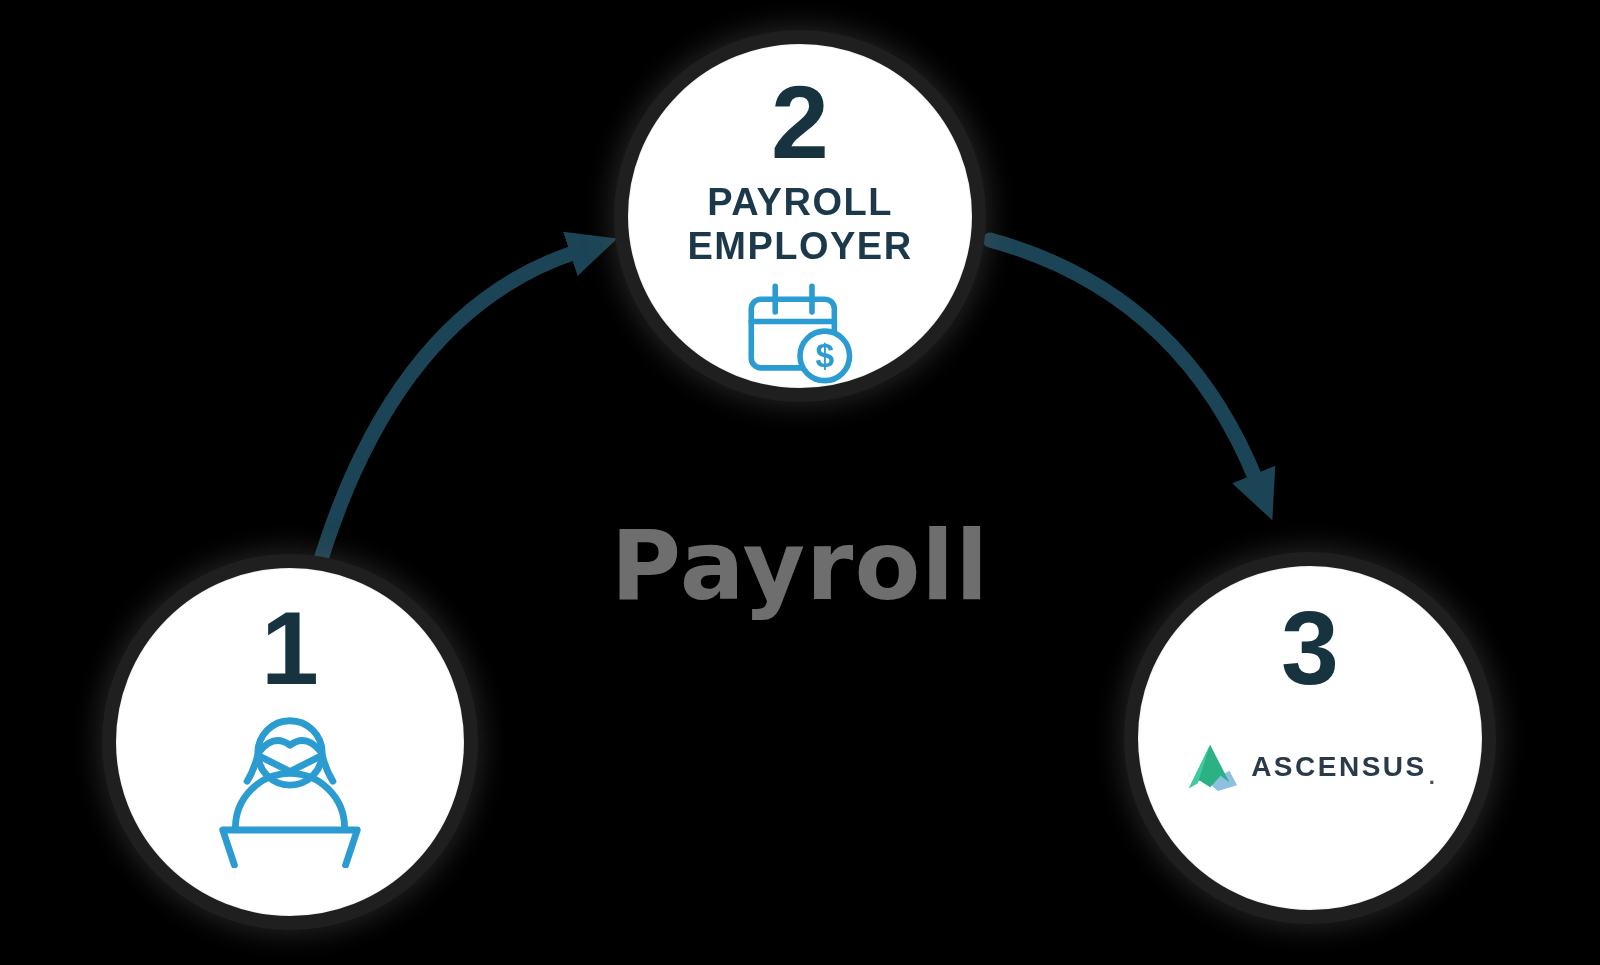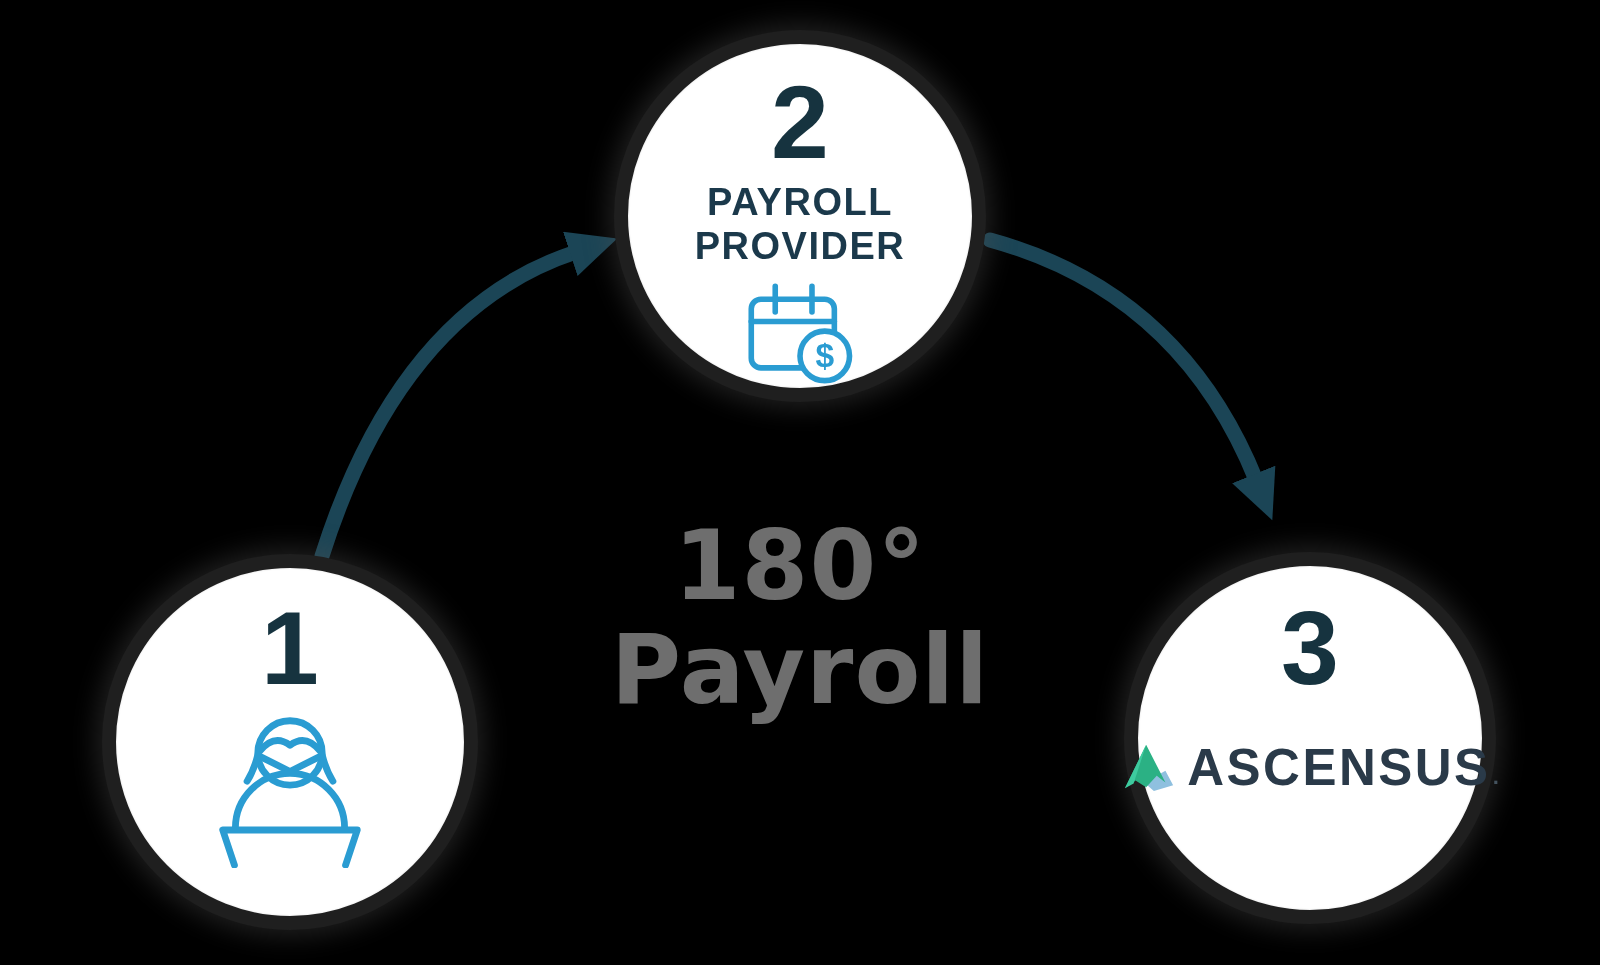--- a/index.html
+++ b/index.html
@@ -21,21 +21,21 @@
     font-size:104px;font-weight:bold;color:#16333F;line-height:1.0;
     letter-spacing:0;
   }
   .circle-label{
     font-size:38px;font-weight:bold;color:#1B394B;letter-spacing:1.5px;
     line-height:1.16;margin-top:6px;
   }
   .node-icon{margin-top:12px;}
   .logo-row{display:flex;align-items:center;margin-top:40px;}
   .brand-text{
-    font-size:51px;font-weight:bold;color:#2A3A49;letter-spacing:2.5px;
+    font-size:28px;font-weight:bold;color:#2A3A49;letter-spacing:2.5px;
     margin-left:8px;line-height:1;
   }
   .brand-mark{font-size:22px;font-weight:bold;color:#44535f;margin-left:2px;align-self:flex-end;line-height:1.6;}
   
   .watermark{
     position:absolute;left:400px;top:514px;width:800px;text-align:center;
     font-family:"DejaVu Sans",sans-serif;font-weight:bold;
     font-size:96px;line-height:104px;color:#6E6E6E;letter-spacing:1px;
     z-index:1;
   }
@@ -53,29 +53,28 @@
     <defs>
       <marker id="ah" markerWidth="3.8" markerHeight="3.6" refX="0.4" refY="1.55" orient="auto" markerUnits="strokeWidth">
         <path d="M0,0 L3.3,1.55 L0,3.1 Z" fill="#1B4556"></path>
       </marker>
     </defs>
     <path d="M 322 556 Q 400 310 576 252" fill="none" stroke="#1B4556" stroke-width="15" stroke-linecap="round" marker-end="url(#ah)"></path>
     <path d="M 990 240 Q 1180 292 1256 480" fill="none" stroke="#1B4556" stroke-width="15" stroke-linecap="round" marker-end="url(#ah)"></path>
   </svg>
 
   <div class="watermark">
-    <span>180°</span>
     <span>Payroll</span>
   </div>
 
   <div class="node node-payroll">
     <div class="num">2</div>
     <div class="circle-label">
       <span>PAYROLL</span><br>
-      <span>PROVIDER</span>
+      <span>EMPLOYER</span>
     </div>
     <svg class="node-icon" width="138" height="124" viewBox="0 0 150 135" fill="none" stroke="#2A9CD2" stroke-width="7" stroke-linecap="round" stroke-linejoin="round">
       <rect x="14" y="24" width="104" height="86" rx="12"></rect>
       <path d="M14 52 H118"></path>
       <path d="M44 8 V40"></path>
       <path d="M90 8 V40"></path>
       <circle cx="106" cy="95" r="31" fill="#ffffff"></circle>
       <text x="106" y="109" text-anchor="middle" stroke="none" fill="#2A9CD2" font-family="Liberation Sans, sans-serif" font-size="42" font-weight="bold">$</text>
     </svg>
   </div>

